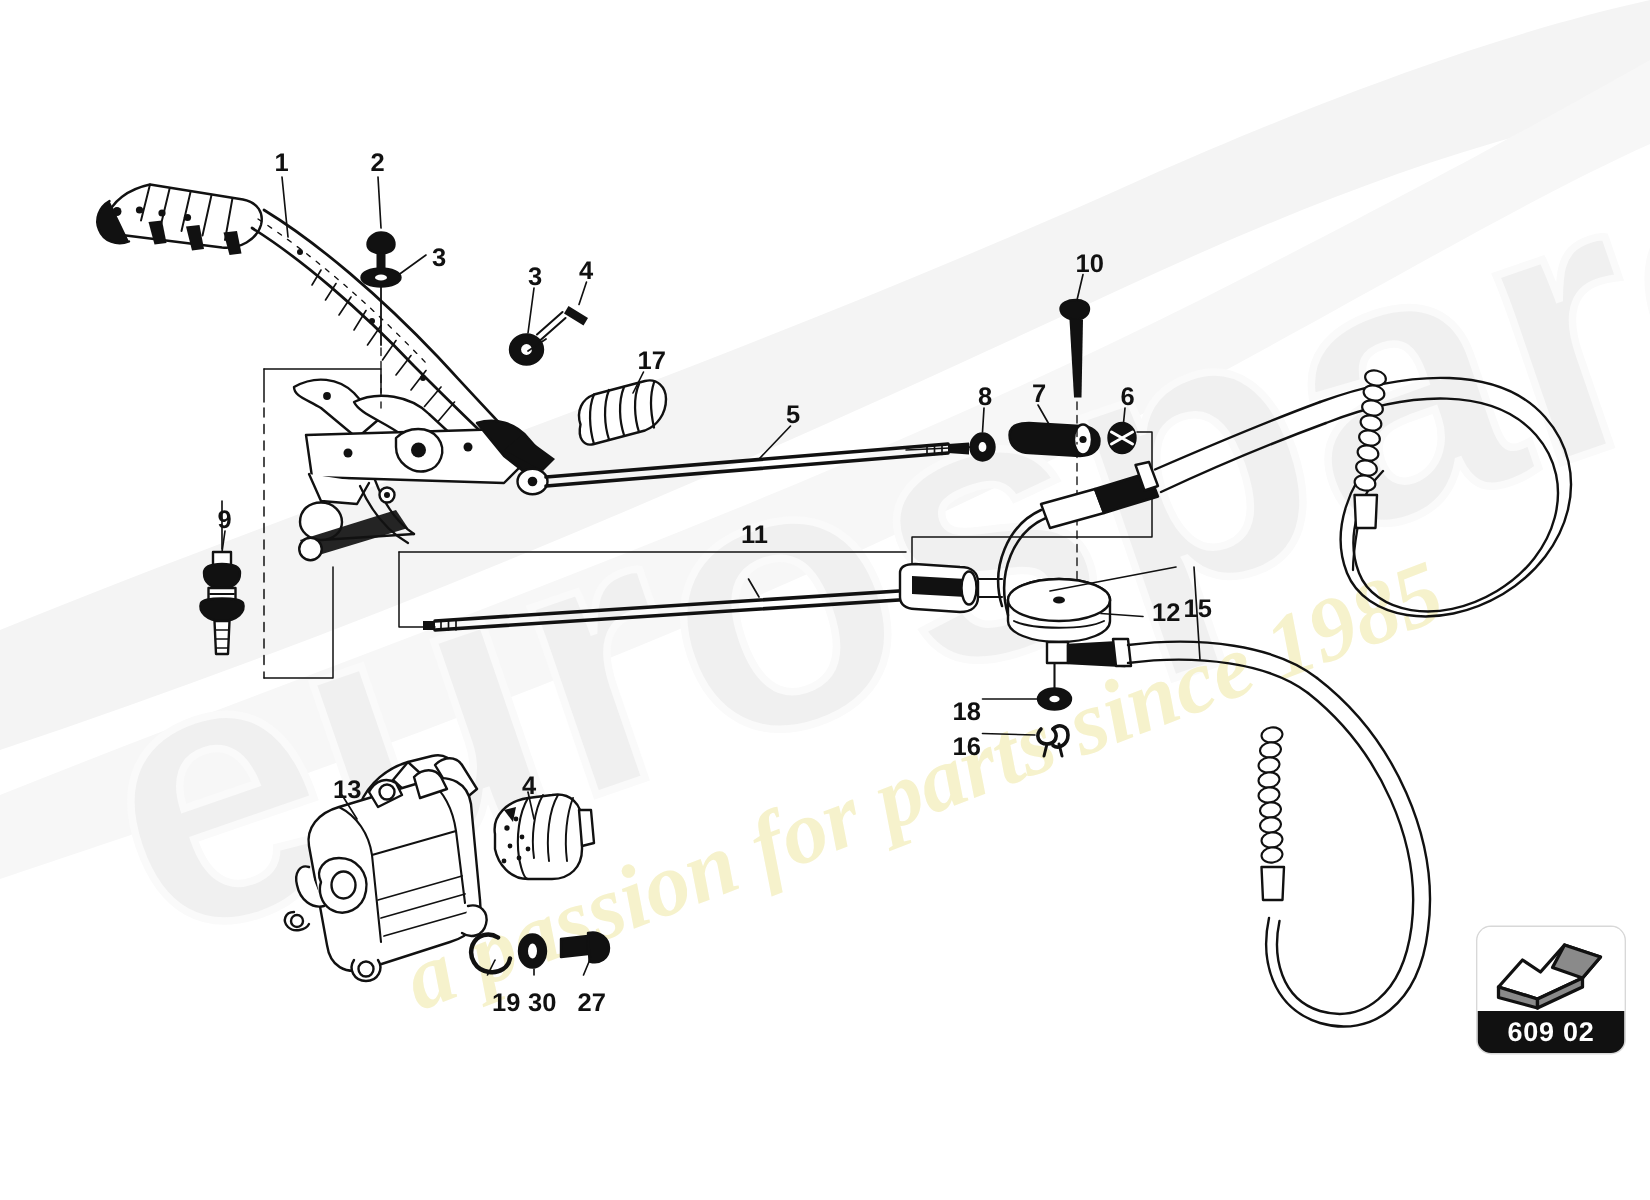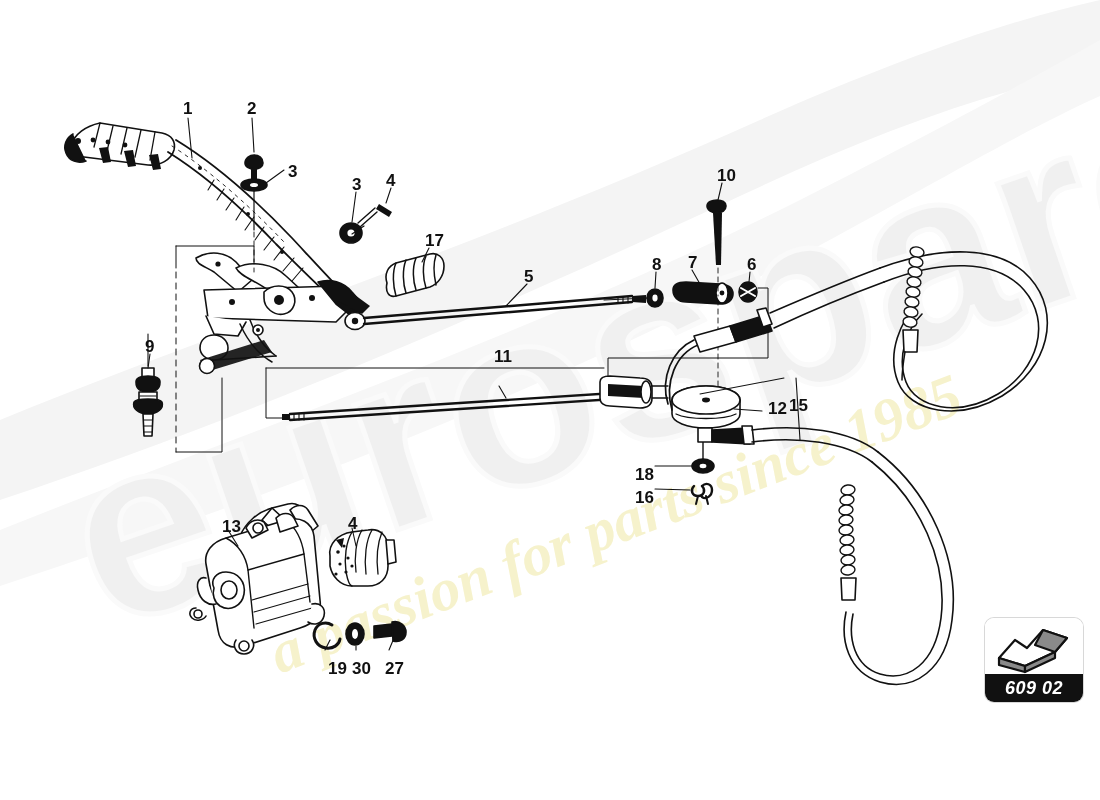--- a/index.html
+++ b/index.html
@@ -15,21 +15,21 @@
        font-weight:bold;font-size:17px;color:#111;line-height:1;
        letter-spacing:0px;white-space:nowrap;}
   
   #badge{position:absolute;left:985px;top:618px;width:98px;height:84px;
          background:#ffffff;border-radius:9px;
          box-shadow:0 0 0 1px #d8d8d8;overflow:hidden;}
   #badge .pic{height:56px;background:#ffffff;position:relative;}
   #badge .bar{height:28px;background:#111;color:#fff;
               font-size:18px;font-weight:bold;display:flex;
               align-items:center;justify-content:center;
-              font-family:"Liberation Sans",sans-serif;letter-spacing:.5px;font-style:italic;}
+              font-family:"Liberation Sans",sans-serif;letter-spacing:.5px;}
 </style>
 </head>
 <body>
 
 <div id="stage">
 
   <svg class="layer" width="1100" height="800" viewBox="0 0 1100 800">
     <defs>
       <clipPath id="clipAll">
           <rect x="0" y="0" width="1100" height="800"></rect>

